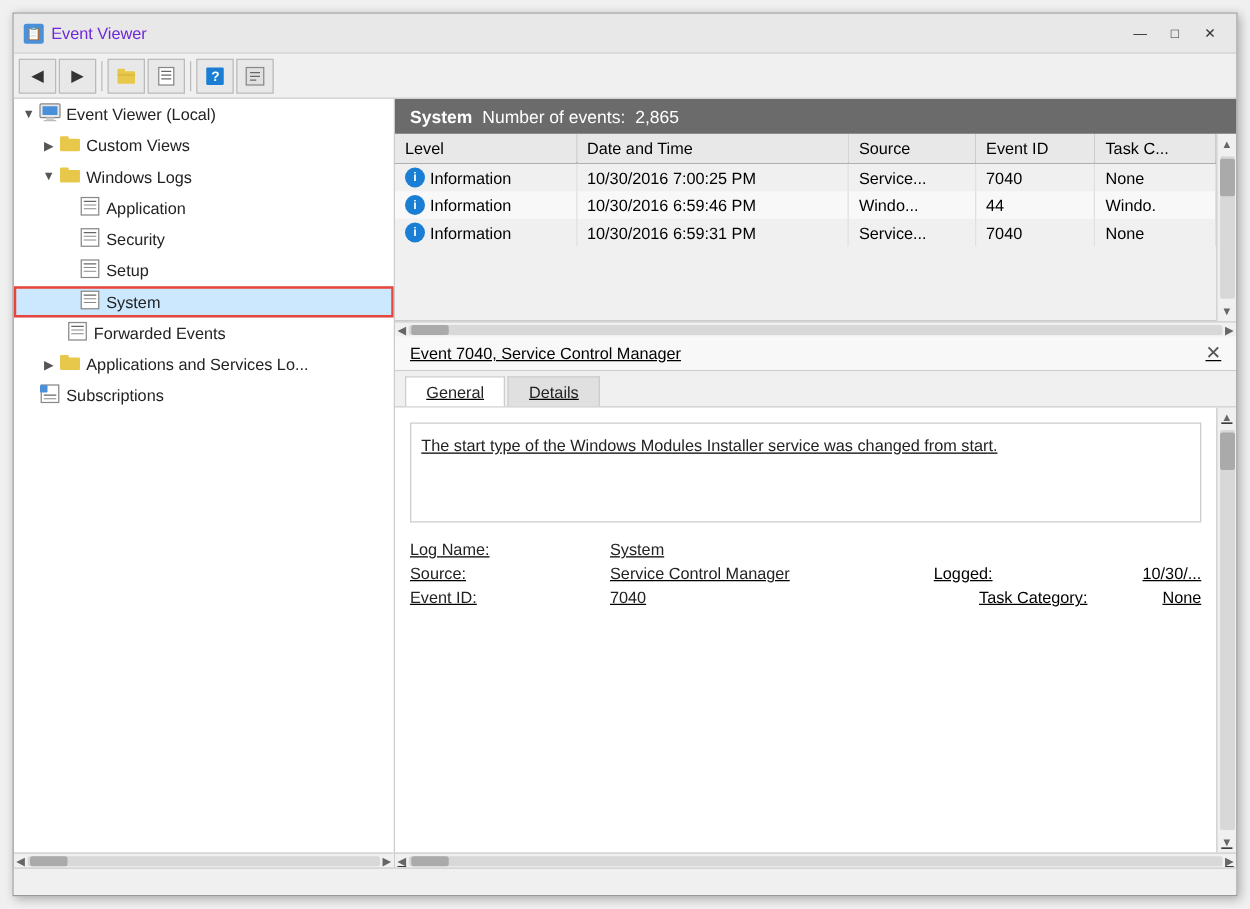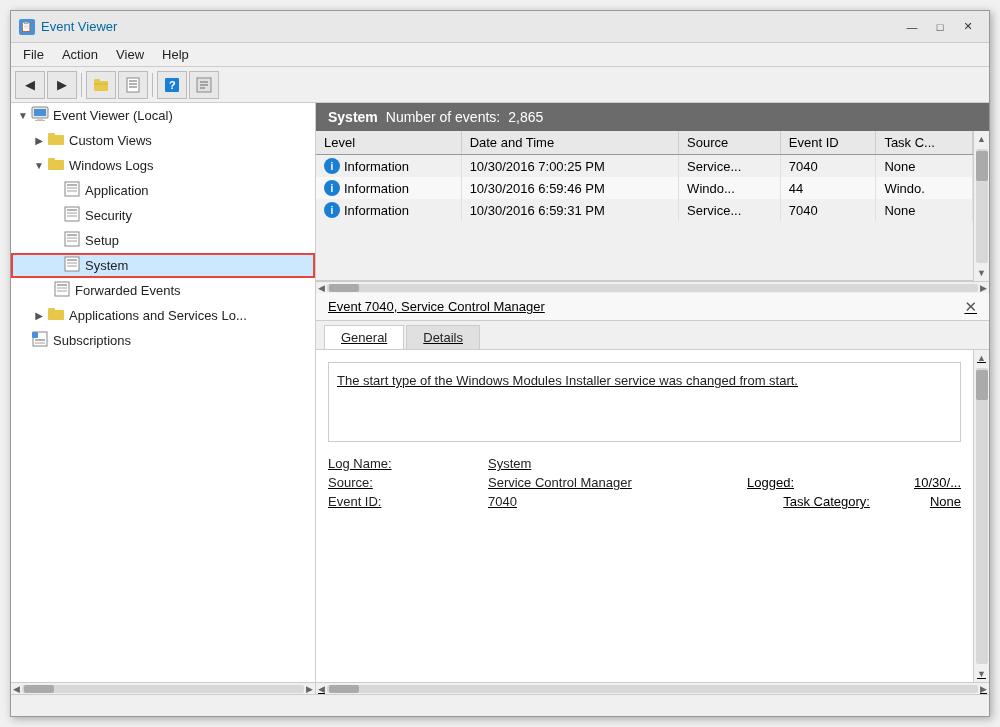--- a/index.html
+++ b/index.html
@@ -43,21 +43,21 @@
       background: #4a90d9;
       border-radius: 2px;
       display: flex;
       align-items: center;
       justify-content: center;
       font-size: 10px;
       color: white;
     }
     .title-text {
       font-size: 13px;
-      color: #0369a1;
+      color: #6d28d9;
     }
     .title-buttons {
       display: flex;
       gap: 2px;
     }
     .title-btn {
       width: 26px;
       height: 22px;
       background: transparent;
       border: none;
@@ -399,26 +399,20 @@
       <div class="title-icon">📋</div>
       <span class="title-text">Event Viewer</span>
     </div>
     <div class="title-buttons">
       <button class="title-btn">—</button>
       <button class="title-btn">□</button>
       <button class="title-btn close">✕</button>
     </div>
   </div>
 
-  <div class="menu-bar">
-    <span class="menu-item">File</span>
-    <span class="menu-item">Action</span>
-    <span class="menu-item">View</span>
-    <span class="menu-item">Help</span>
-  </div>
 
   <div class="toolbar">
     <button class="toolbar-btn">◀</button>
     <button class="toolbar-btn">▶</button>
     <div class="toolbar-separator"></div>
     <button class="toolbar-btn">
       <svg width="16" height="16" viewBox="0 0 16 16">
         <rect x="1" y="4" width="14" height="10" fill="#e8c84a" rx="1"></rect>
         <rect x="1" y="2" width="6" height="3" fill="#e8c84a" rx="1"></rect>
         <line x1="1" y1="7" x2="15" y2="7" stroke="#c8a030" stroke-width="0.5"></line>

